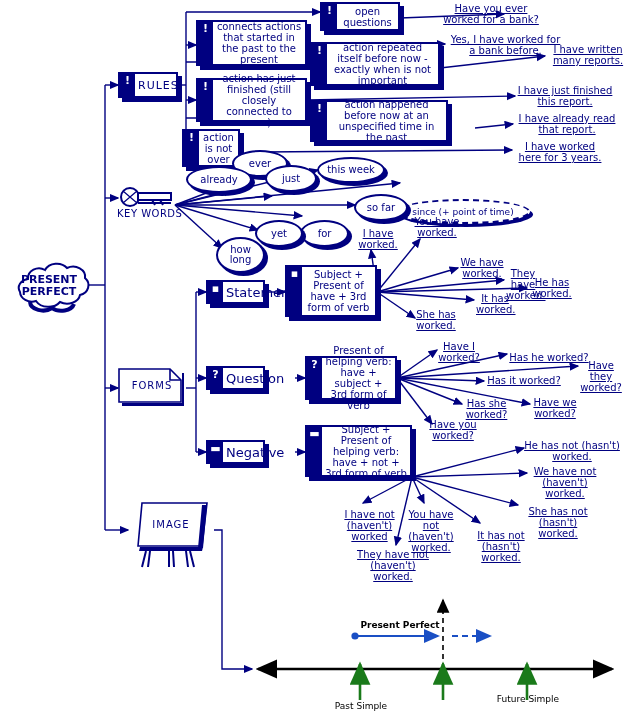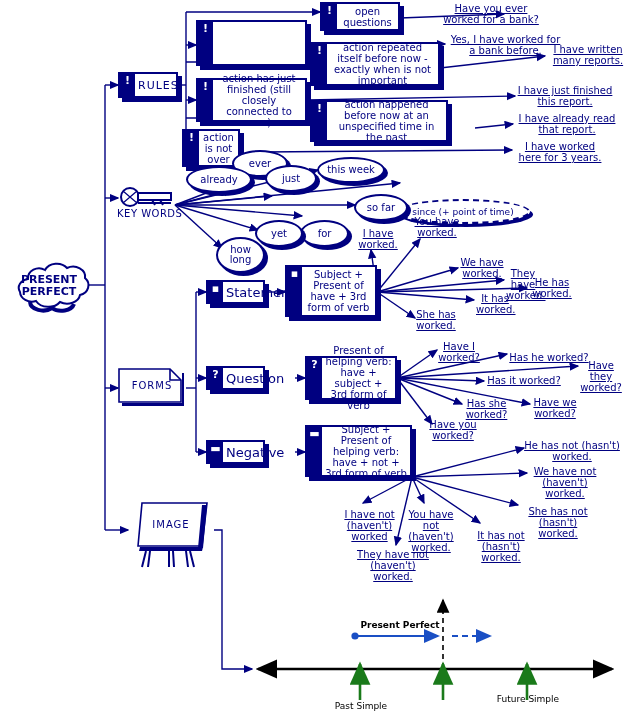--- a/index.html
+++ b/index.html
@@ -212,20 +212,21 @@
     <div class="bodytext" style="font-size:11px;letter-spacing:1px;">RULES</div>
   </div>
 
   <div class="node boxnode" style="left:320px;top:2px;width:80px;height:29px;">
     <div class="tab">!</div>
     <div class="bodytext">open questions</div>
   </div>
 
   <div class="node boxnode" style="left:196px;top:20px;width:111px;height:46px;">
     <div class="tab">!</div>
+    <div class="bodytext">connects actions that started in the past to the present</div>
   </div>
 
   <div class="node boxnode" style="left:310px;top:42px;width:130px;height:44px;">
     <div class="tab">!</div>
     <div class="bodytext">action repeated itself before now - exactly when is not important</div>
   </div>
 
   <div class="node boxnode" style="left:196px;top:78px;width:111px;height:44px;">
     <div class="tab">!</div>
     <div class="bodytext">action has just finished (still closely connected to now)</div>

